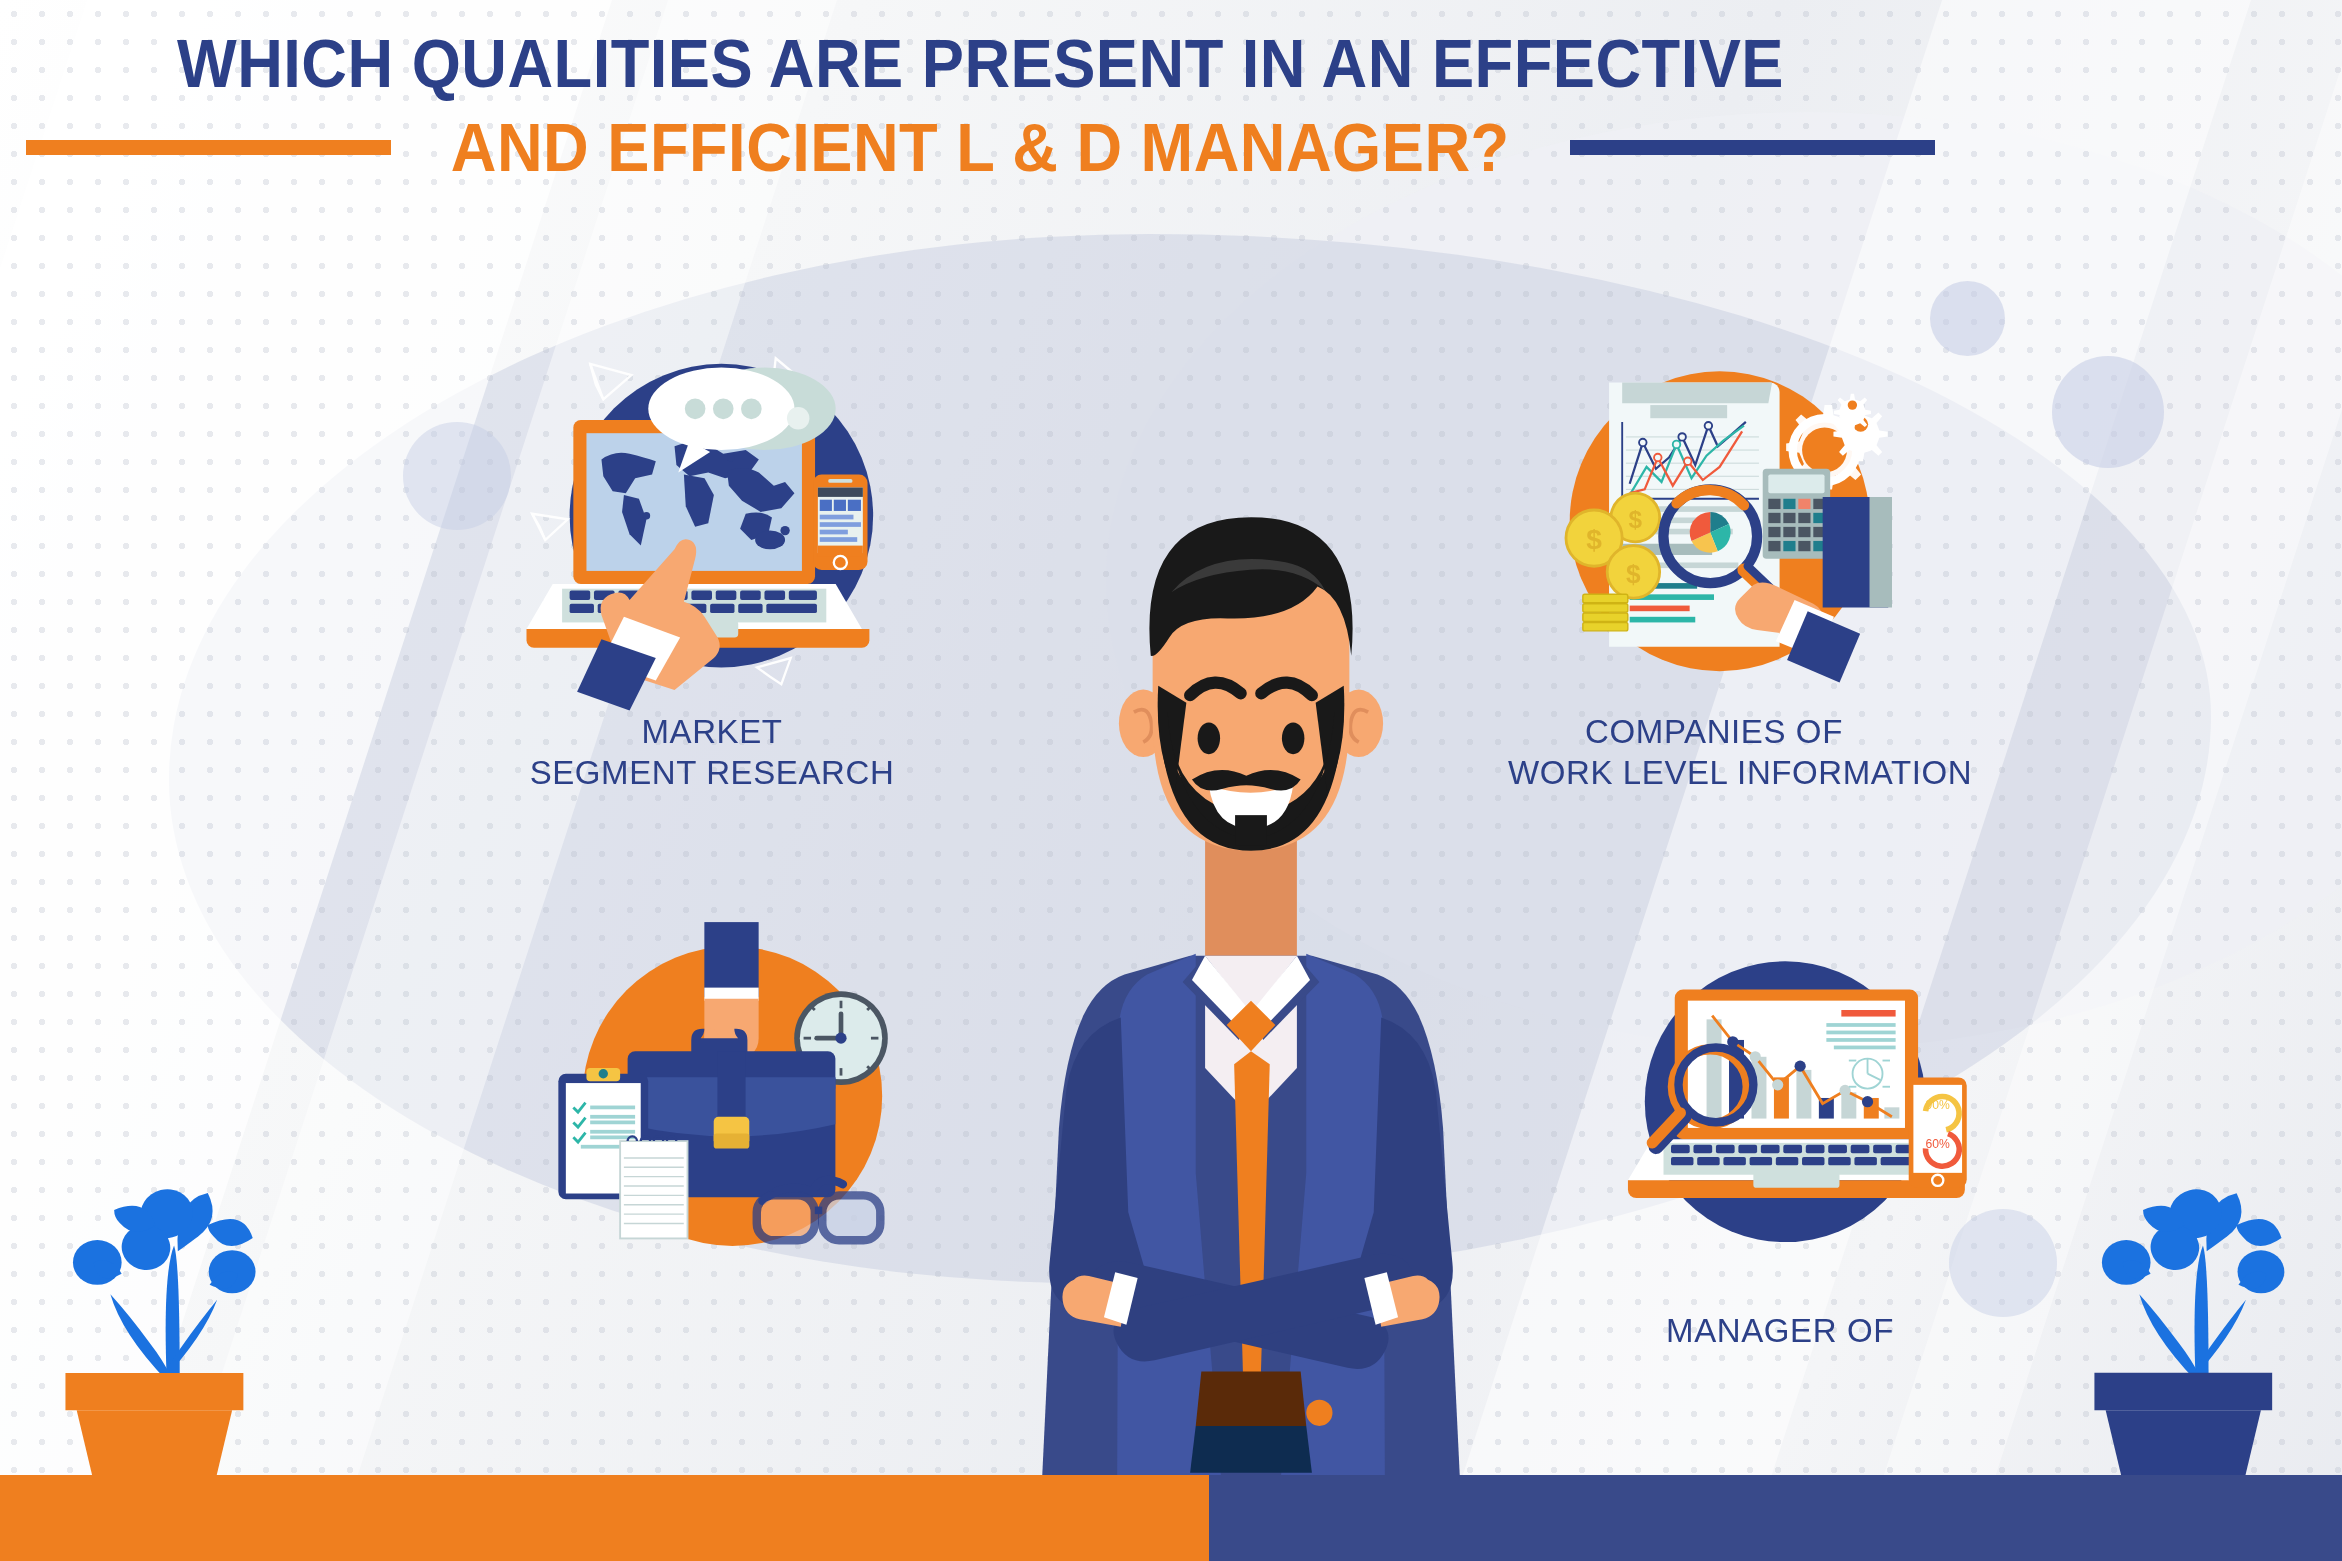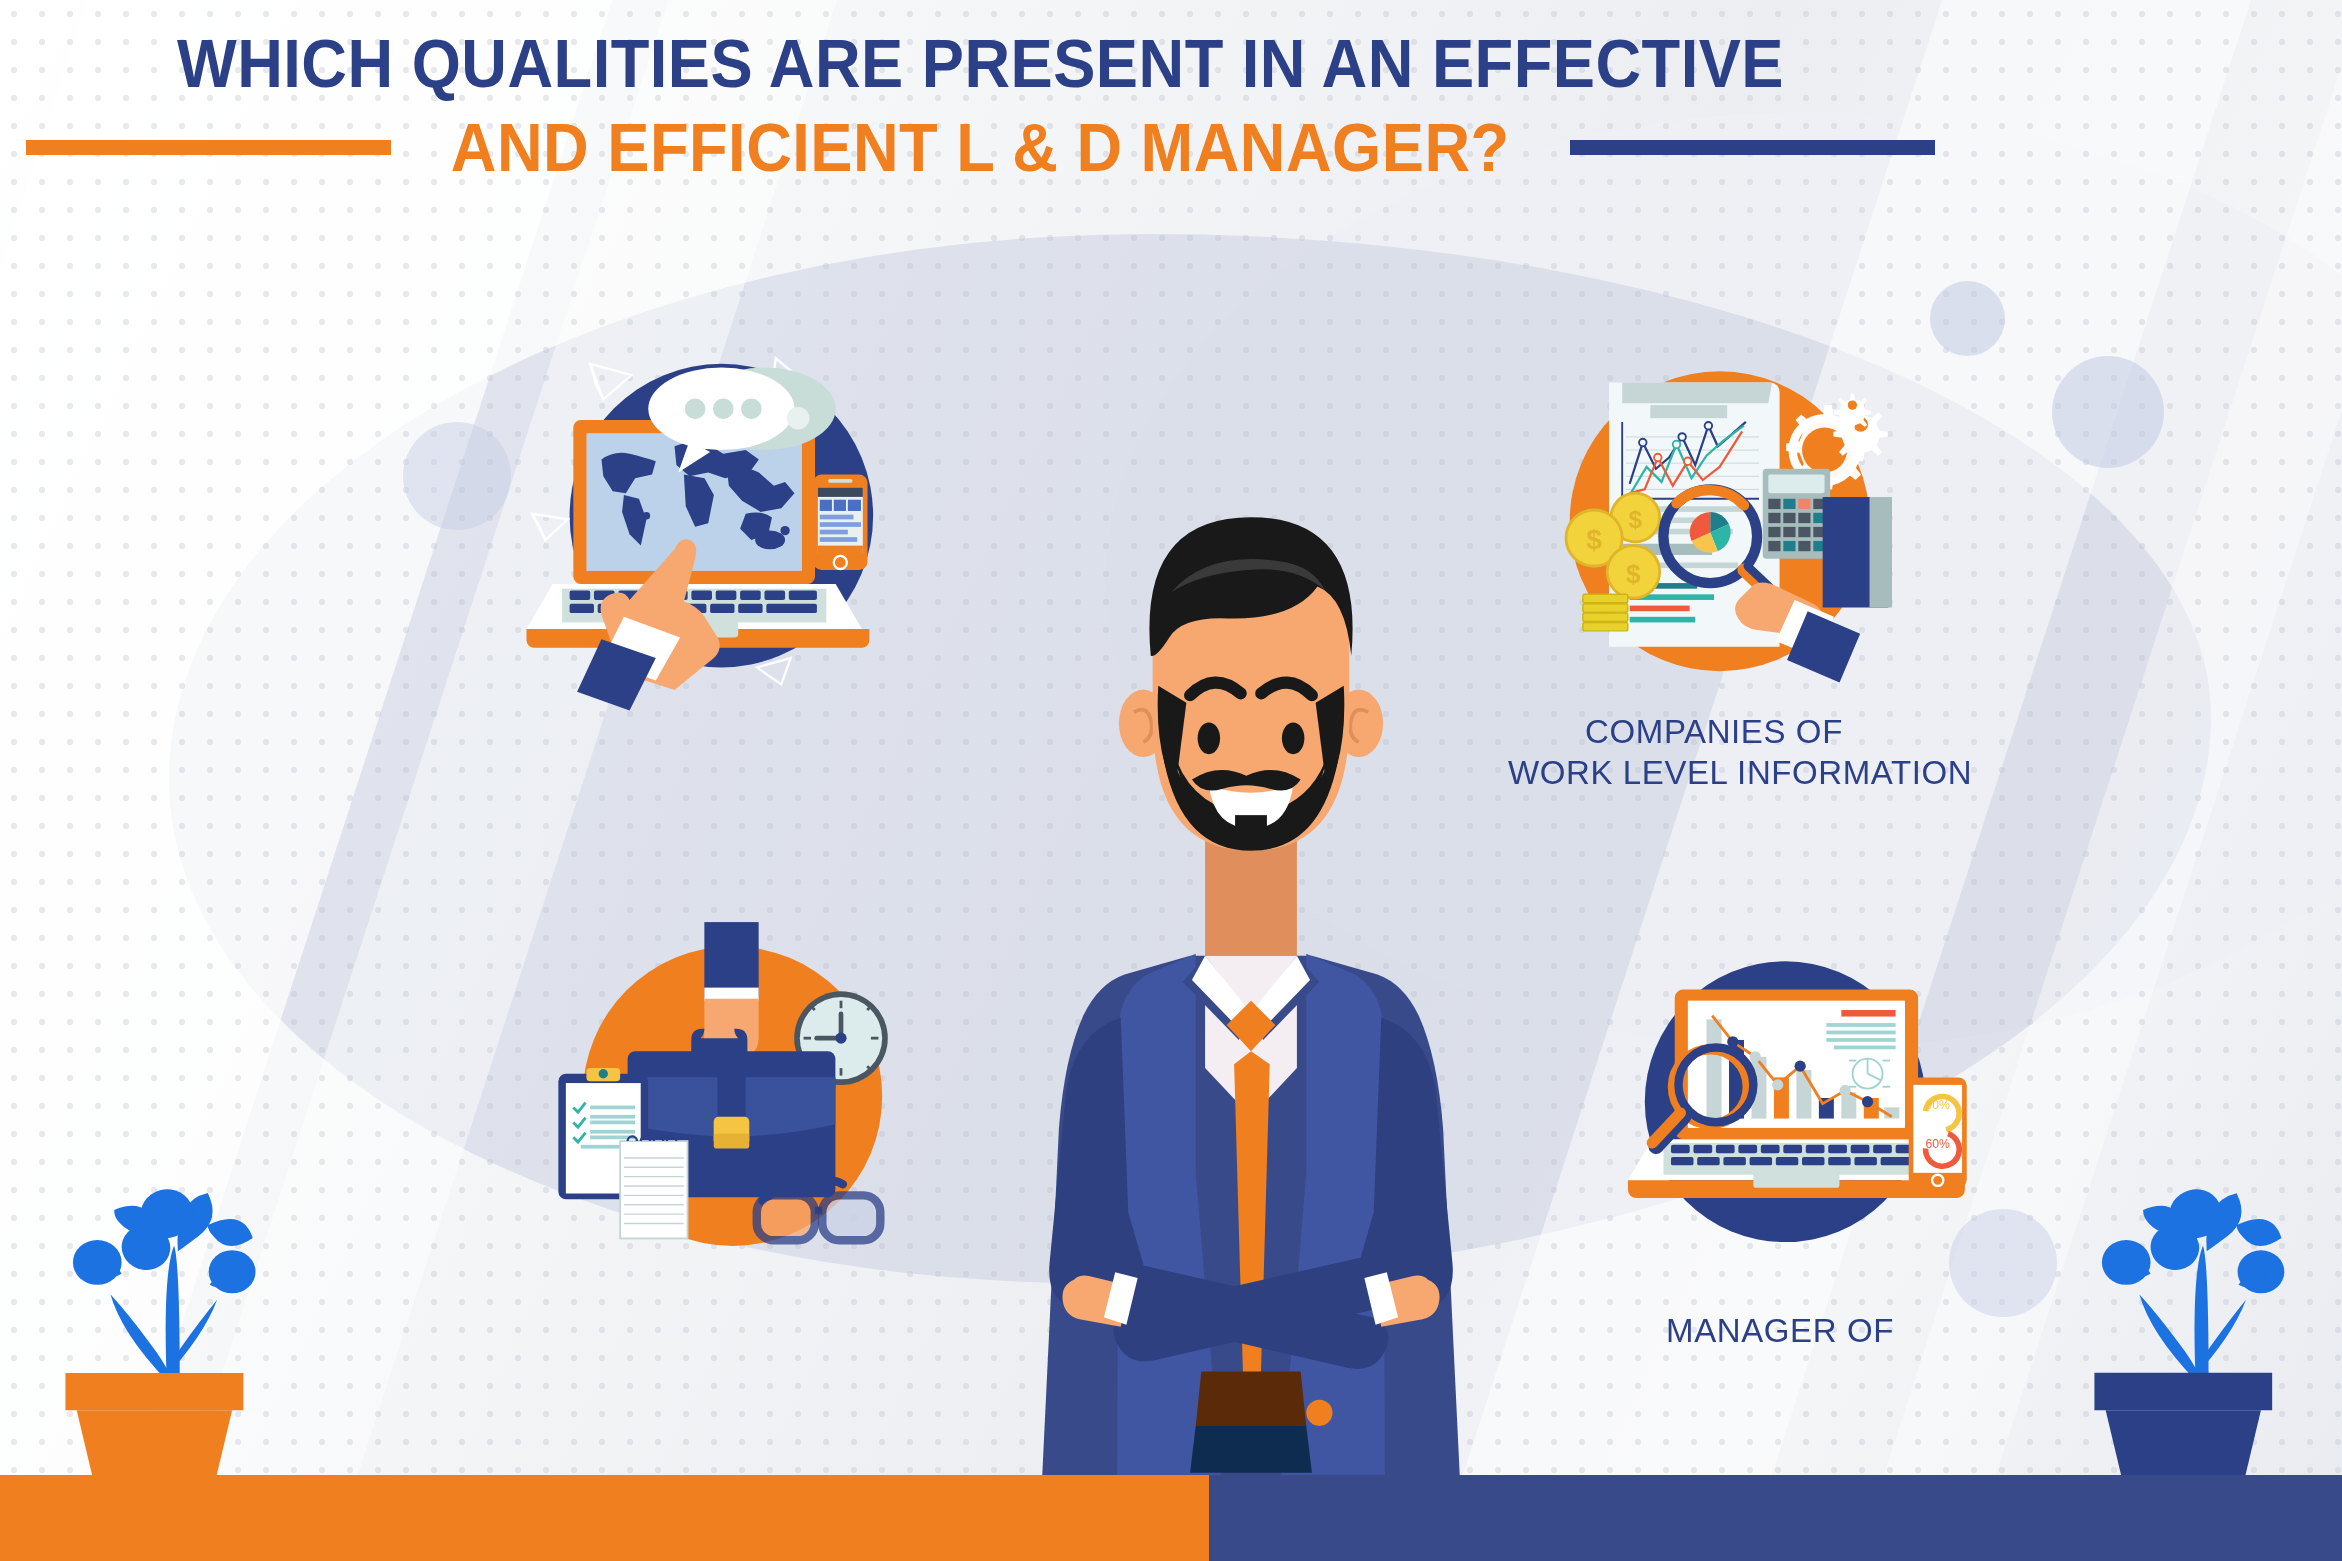--- a/index.html
+++ b/index.html
@@ -172,20 +172,24 @@
           <rect x="303" y="212" width="48" height="12" fill="#ef7f1f"></rect>
           <circle cx="327" cy="230" r="7" fill="none" stroke="#ffffff" stroke-width="2.5"></circle>
         </g>
 
         <g>
           <path d="M150 216 q6-14 16-10 q10 4 6 20 l-12 46 q14 4 22 16 l14 22 q6 12-4 22 l-42 34 -56-18 -22-62 q-4-16 10-22 q14-6 20 6 z" fill="#f7a871"></path>
           <path d="M96 288 l60 22 -26 46 -58-20 z" fill="#ffffff"></path>
           <path d="M72 312 l58 20 -28 56 -56-20 z" fill="#2c4088"></path>
         </g>
       </svg>
+    </div>
+    <div class="item-label">
+      <div>MARKET</div>
+      <div>SEGMENT RESEARCH</div>
     </div>
   </div>
 
   <div class="item" style="left:1508px;top:347px;width:412px;">
     <div class="icon-circle" style="width:356px;height:356px;margin:0 auto;">
       <svg viewBox="0 0 380 380" width="356" height="356">
         <circle cx="196" cy="186" r="160" fill="#ef7f1f"></circle>
 
         <g fill="none" stroke="#ffffff" stroke-width="9">
           <circle cx="308" cy="110" r="34"></circle>

